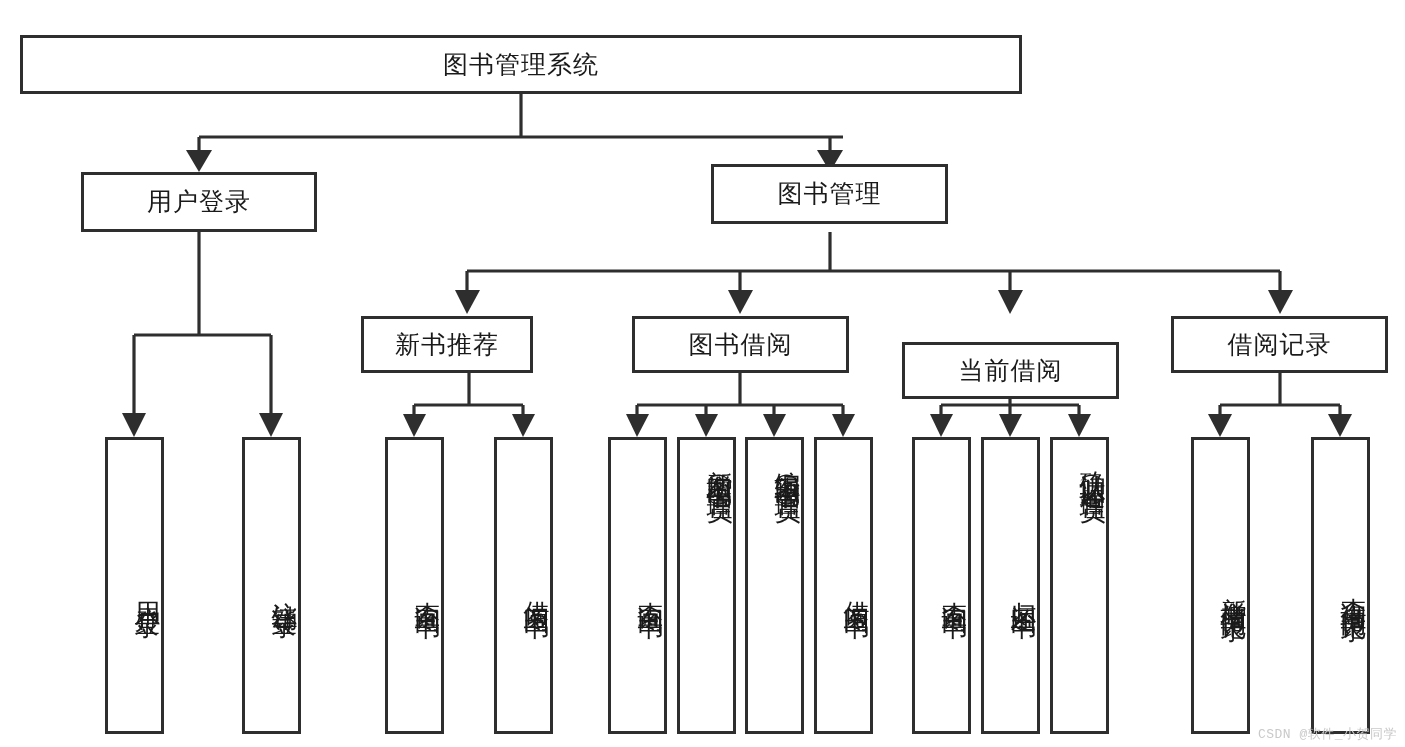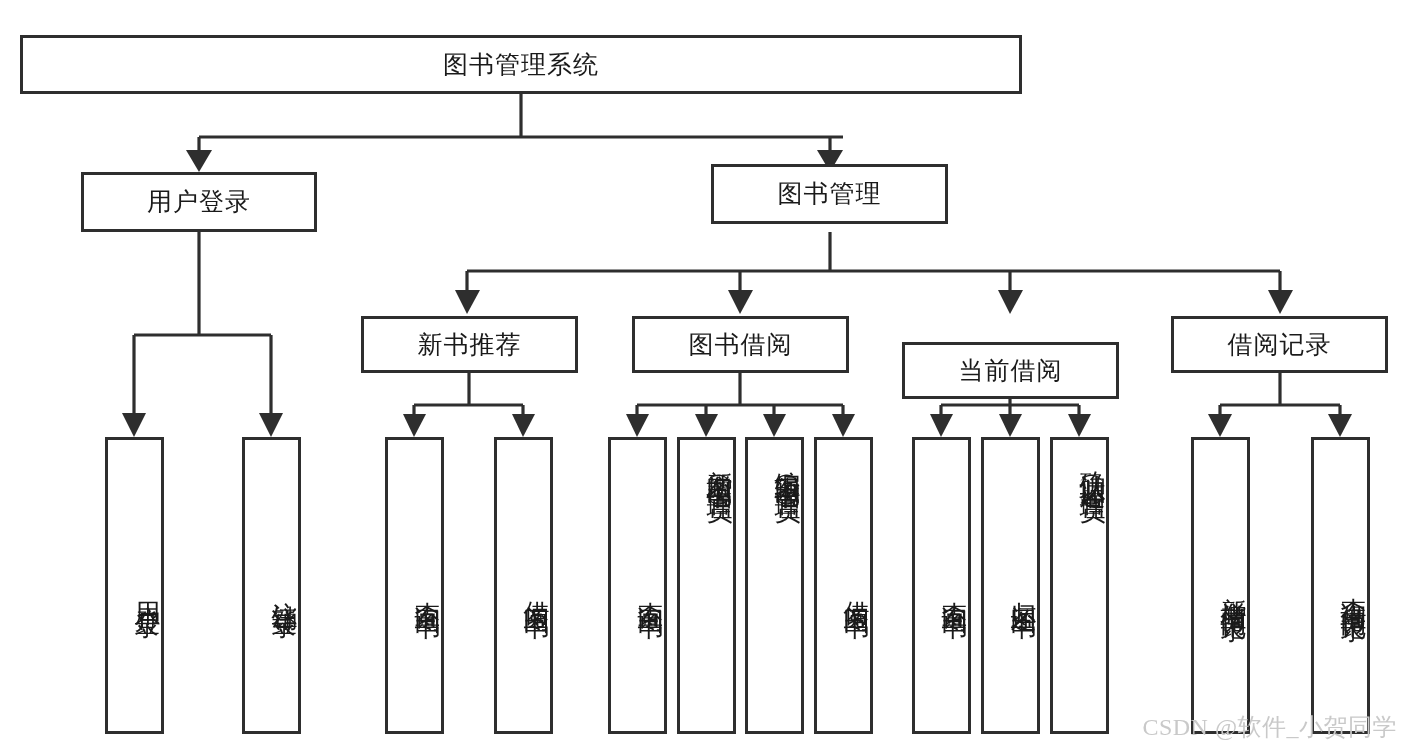--- a/index.html
+++ b/index.html
@@ -52,25 +52,25 @@
   }
   .vtext {
     writing-mode: vertical-rl;
     text-orientation: upright;
     display: block;
   }
   #watermark {
     position: absolute;
     right: 8px;
     bottom: 4px;
-    font-size: 24px;
+    font-size: 13px;
     color: #c9c9c9;
     letter-spacing: 0.5px;
     white-space: nowrap;
-    font-family: Liberation Serif, serif;
+    font-family: Liberation Mono, monospace;
   }
 </style>
 </head>
 <body>
 
 <svg id="diagram" viewBox="0 0 1405 747" xmlns="http://www.w3.org/2000/svg">
   <defs>
     <marker id="arrow" viewBox="0 0 12 12" refX="6" refY="11" markerWidth="11" markerHeight="11" orient="auto-start-reverse">
       <path d="M 1 0 L 11 0 L 6 12 z" fill="#2e2e2e"></path>
     </marker>
@@ -155,21 +155,21 @@
 </div>
 
 <div class="box horiz" style="left:81px; top:172px; width:236px; height:60px;">
   <span>用户登录</span>
 </div>
 
 <div class="box horiz" style="left:711px; top:164px; width:237px; height:60px;">
   <span>图书管理</span>
 </div>
 
-<div class="box horiz" style="left:361px; top:316px; width:217px; height:57px;">
+<div class="box horiz" style="left:361px; top:316px; width:172px; height:57px;">
   <span>新书推荐</span>
 </div>
 
 <div class="box horiz" style="left:632px; top:316px; width:217px; height:57px;text-align:right;">
   <span>图书借阅</span>
 </div>
 
 <div class="box horiz" style="left:902px; top:316px; width:217px; height:57px;margin-top:26px;">
   <span>当前借阅</span>
 </div>

